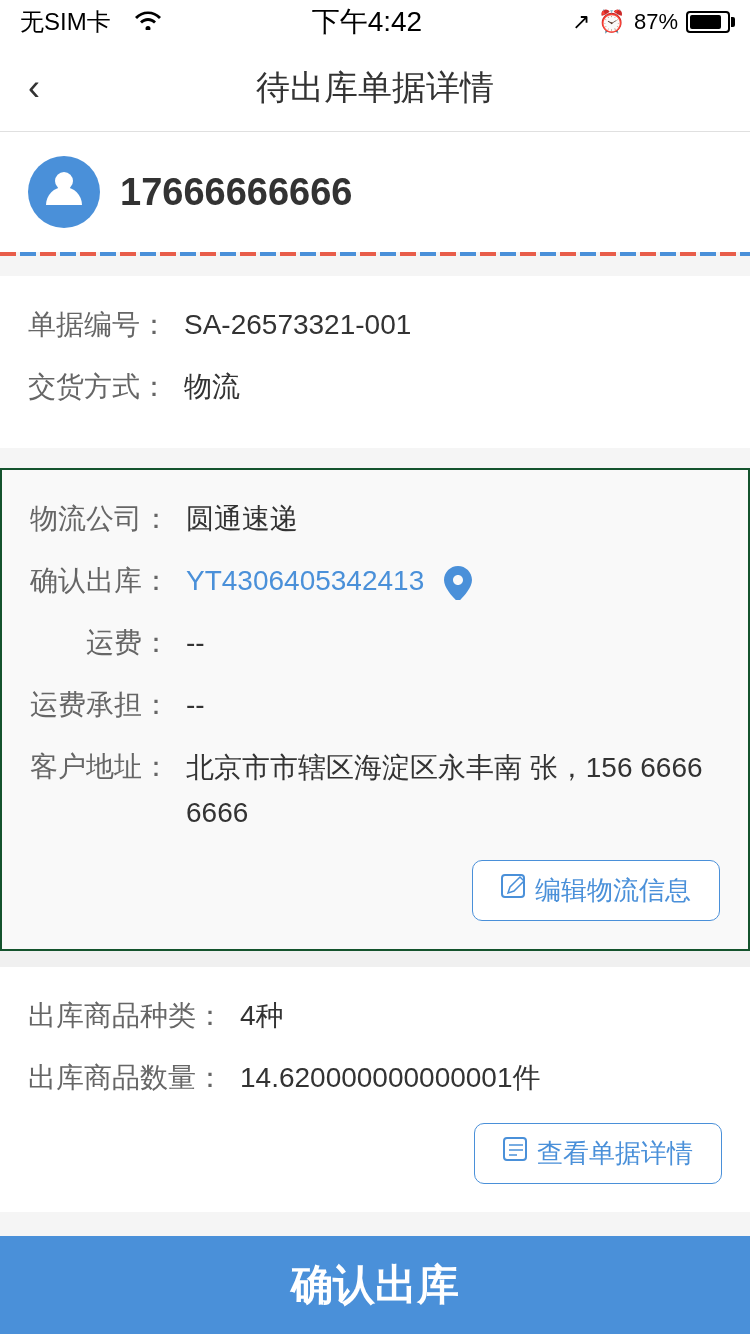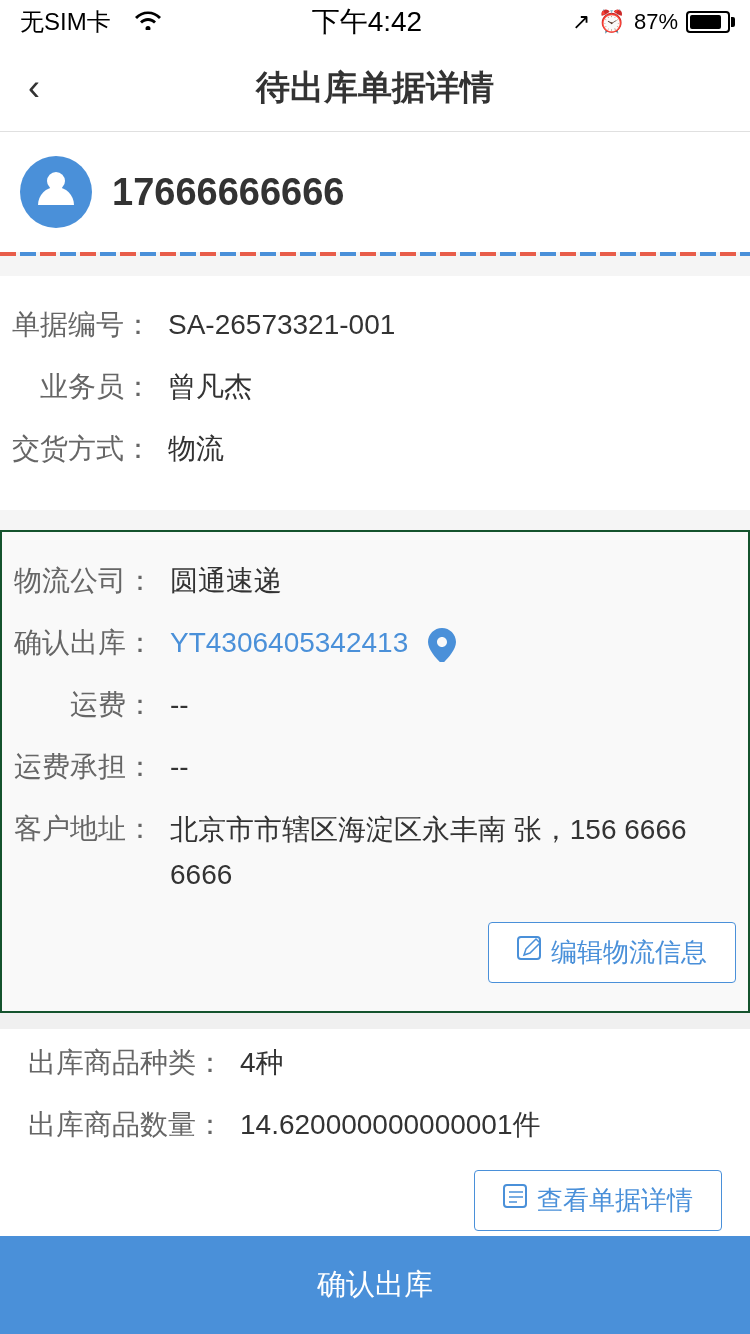--- a/index.html
+++ b/index.html
@@ -66,33 +66,33 @@
     }
     .nav-back {
       position: absolute;
       left: 28px;
       font-size: 36px;
       color: #333;
       cursor: pointer;
     }
     .nav-title {
       font-size: 34px;
-      font-weight: 700;
+      font-weight: 400;
       color: #333;
     }
 
     
     .content {
       background: #f5f5f5;
     }
 
     
     .customer-header {
       background: #fff;
-      padding: 24px 20px;
+      padding: 24px 28px;
       display: flex;
       align-items: center;
       gap: 20px;
       position: relative;
     }
     .customer-avatar {
       width: 72px;
       height: 72px;
       border-radius: 50%;
       background: #4a90d9;
@@ -119,21 +119,21 @@
         #4a90d9 20px, #4a90d9 36px,
         transparent 36px, transparent 40px
       );
       margin: 0;
     }
 
     
     .section {
       background: #fff;
       margin: 20px 0;
-      padding: 28px 12px;
+      padding: 28px 28px;
     }
 
     .info-row {
       display: flex;
       align-items: flex-start;
       margin-bottom: 20px;
       line-height: 1.5;
     }
     .info-row:last-child { margin-bottom: 12px; }
     .info-label {
@@ -174,39 +174,39 @@
     .edit-logistics-btn {
       display: flex;
       align-items: center;
       justify-content: flex-end;
       margin-top: 24px;
     }
     .btn-outline {
       border: 1px solid #4a90d9;
       color: #4a90d9;
       background: #fff;
-      border-radius: 4px;
+      border-radius: 10px;
       padding: 12px 28px;
       font-size: 26px;
       display: flex;
       align-items: center;
       gap: 8px;
       cursor: pointer;
     }
 
     
     .section-divider {
       height: 16px;
       background: #f0f0f0;
     }
 
     
     .goods-section {
       background: #fff;
-      padding: 13px 28px;
+      padding: 28px 28px;
     }
 
     
     .view-detail-btn {
       display: flex;
       align-items: center;
       justify-content: flex-end;
       margin-top: 24px;
     }
 
@@ -224,22 +224,22 @@
       width: 750px;
       background: #4a90d9;
       height: 98px;
       display: flex;
       align-items: center;
       justify-content: center;
       cursor: pointer;
     }
     .confirm-btn-text {
       color: #fff;
-      font-size: 29px;
-      font-weight: 400;
+      font-size: 42px;
+      font-weight: 700;
     }
   </style>
 </head>
 <body>
 
 <div class="status-bar">
   <div class="status-left">
     <span>无SIM卡</span>
     <span>
       <svg width="28" height="20" viewBox="0 0 28 20">
@@ -277,24 +277,20 @@
       </span>
     </div>
     <span class="customer-phone">17666666666</span>
   </div>
   <div class="dashed-border"></div>
 
   <div class="section">
     <div class="info-row">
       <span class="info-label">单据编号：</span>
       <span class="info-value">SA-26573321-001</span>
-    </div>
-    <div class="info-row">
-      <span class="info-label">业务员：</span>
-      <span class="info-value">曾凡杰</span>
     </div>
     <div class="info-row">
       <span class="info-label">交货方式：</span>
       <span class="info-value">物流</span>
     </div>
   </div>
 
   <div class="section" style="background:#f9f9f9; border: 2px solid #14532d; margin: 0 0 0 0; border-radius: 0;">
     <div class="info-row">
       <span class="info-label">物流公司：</span>

